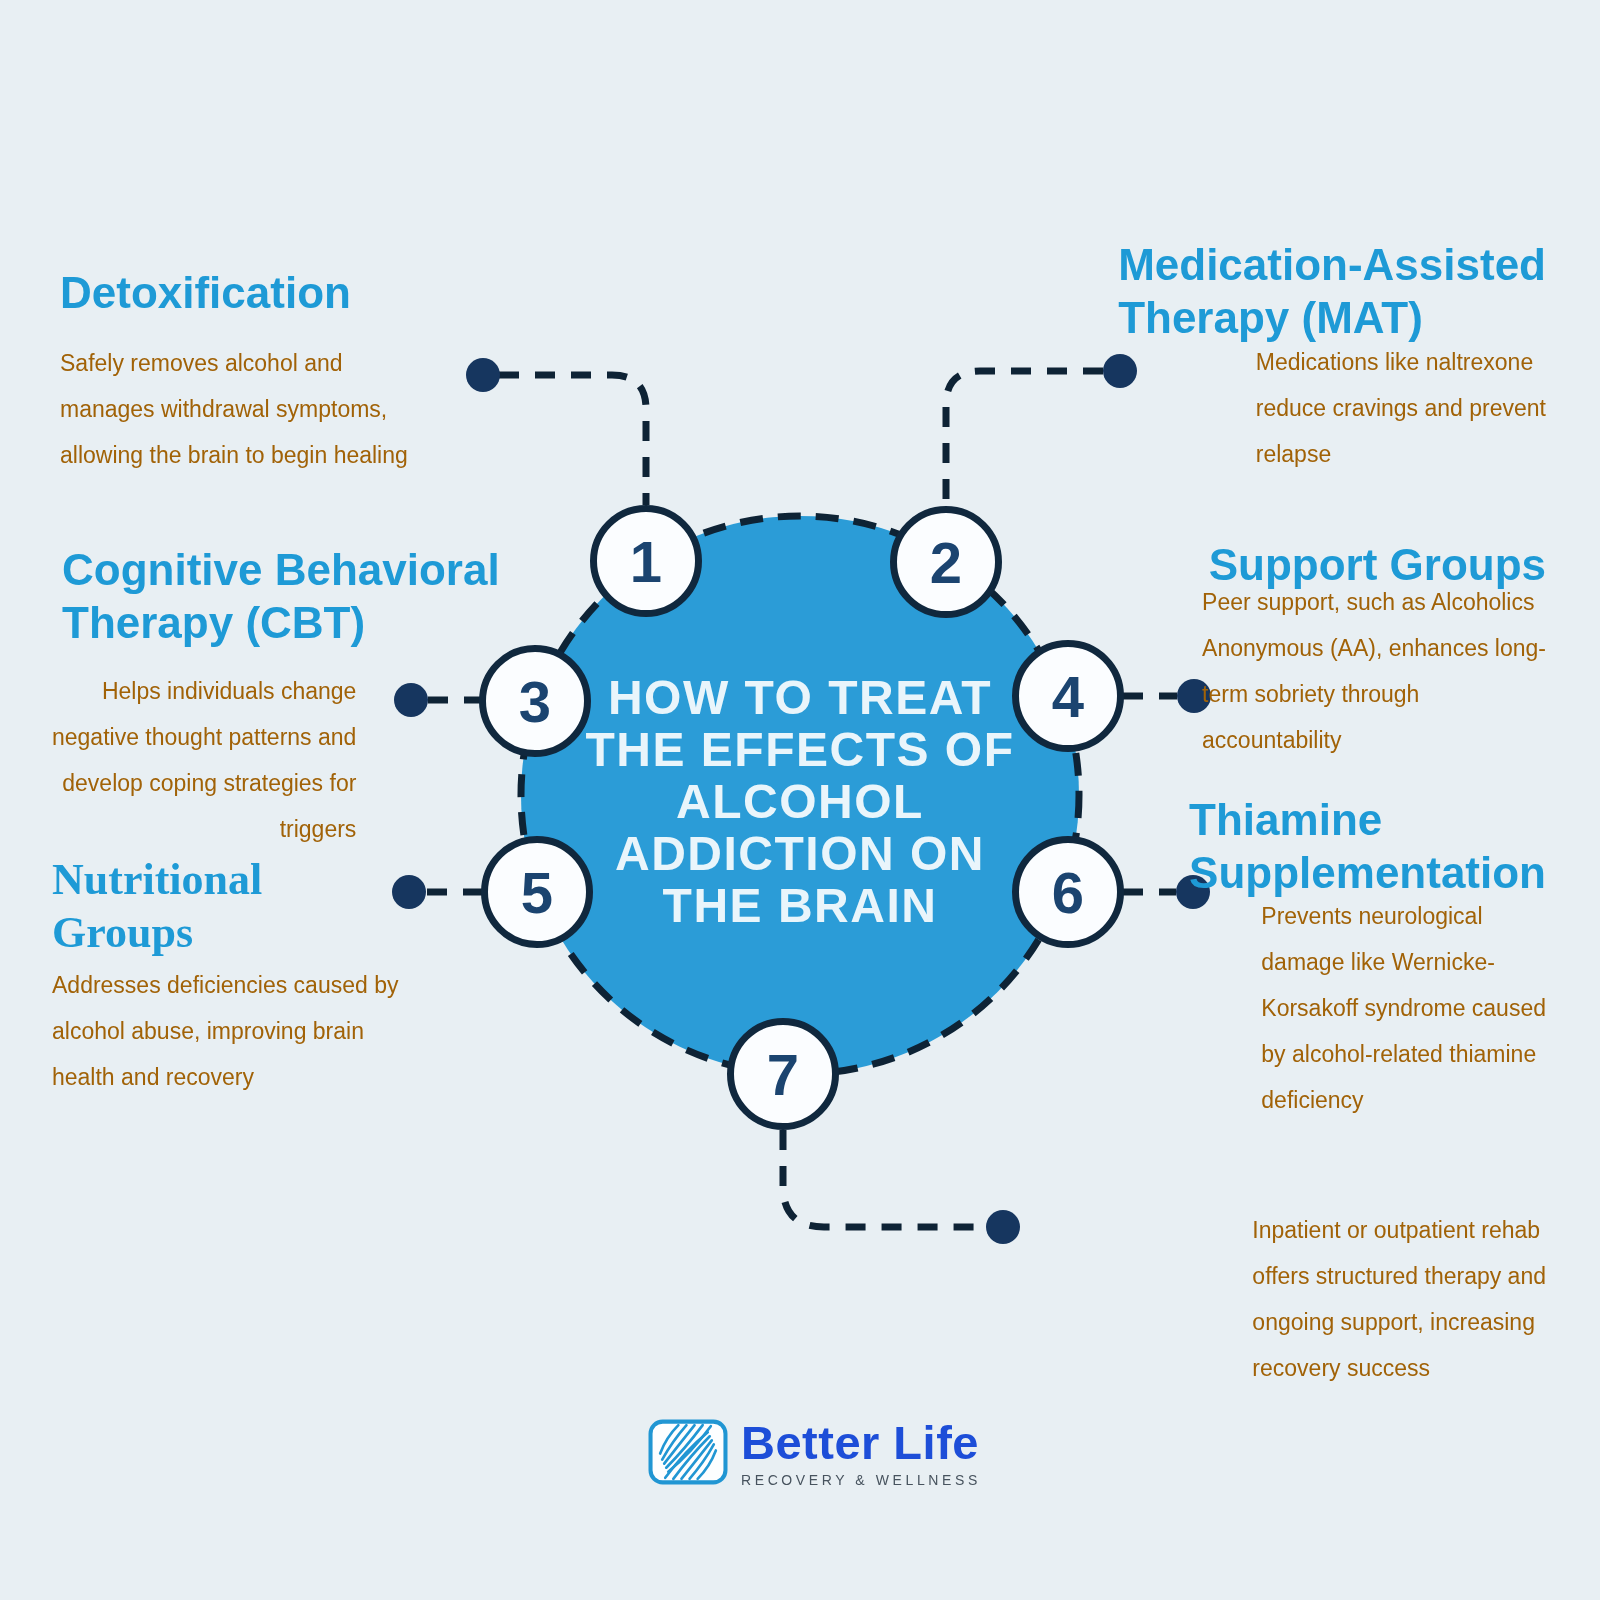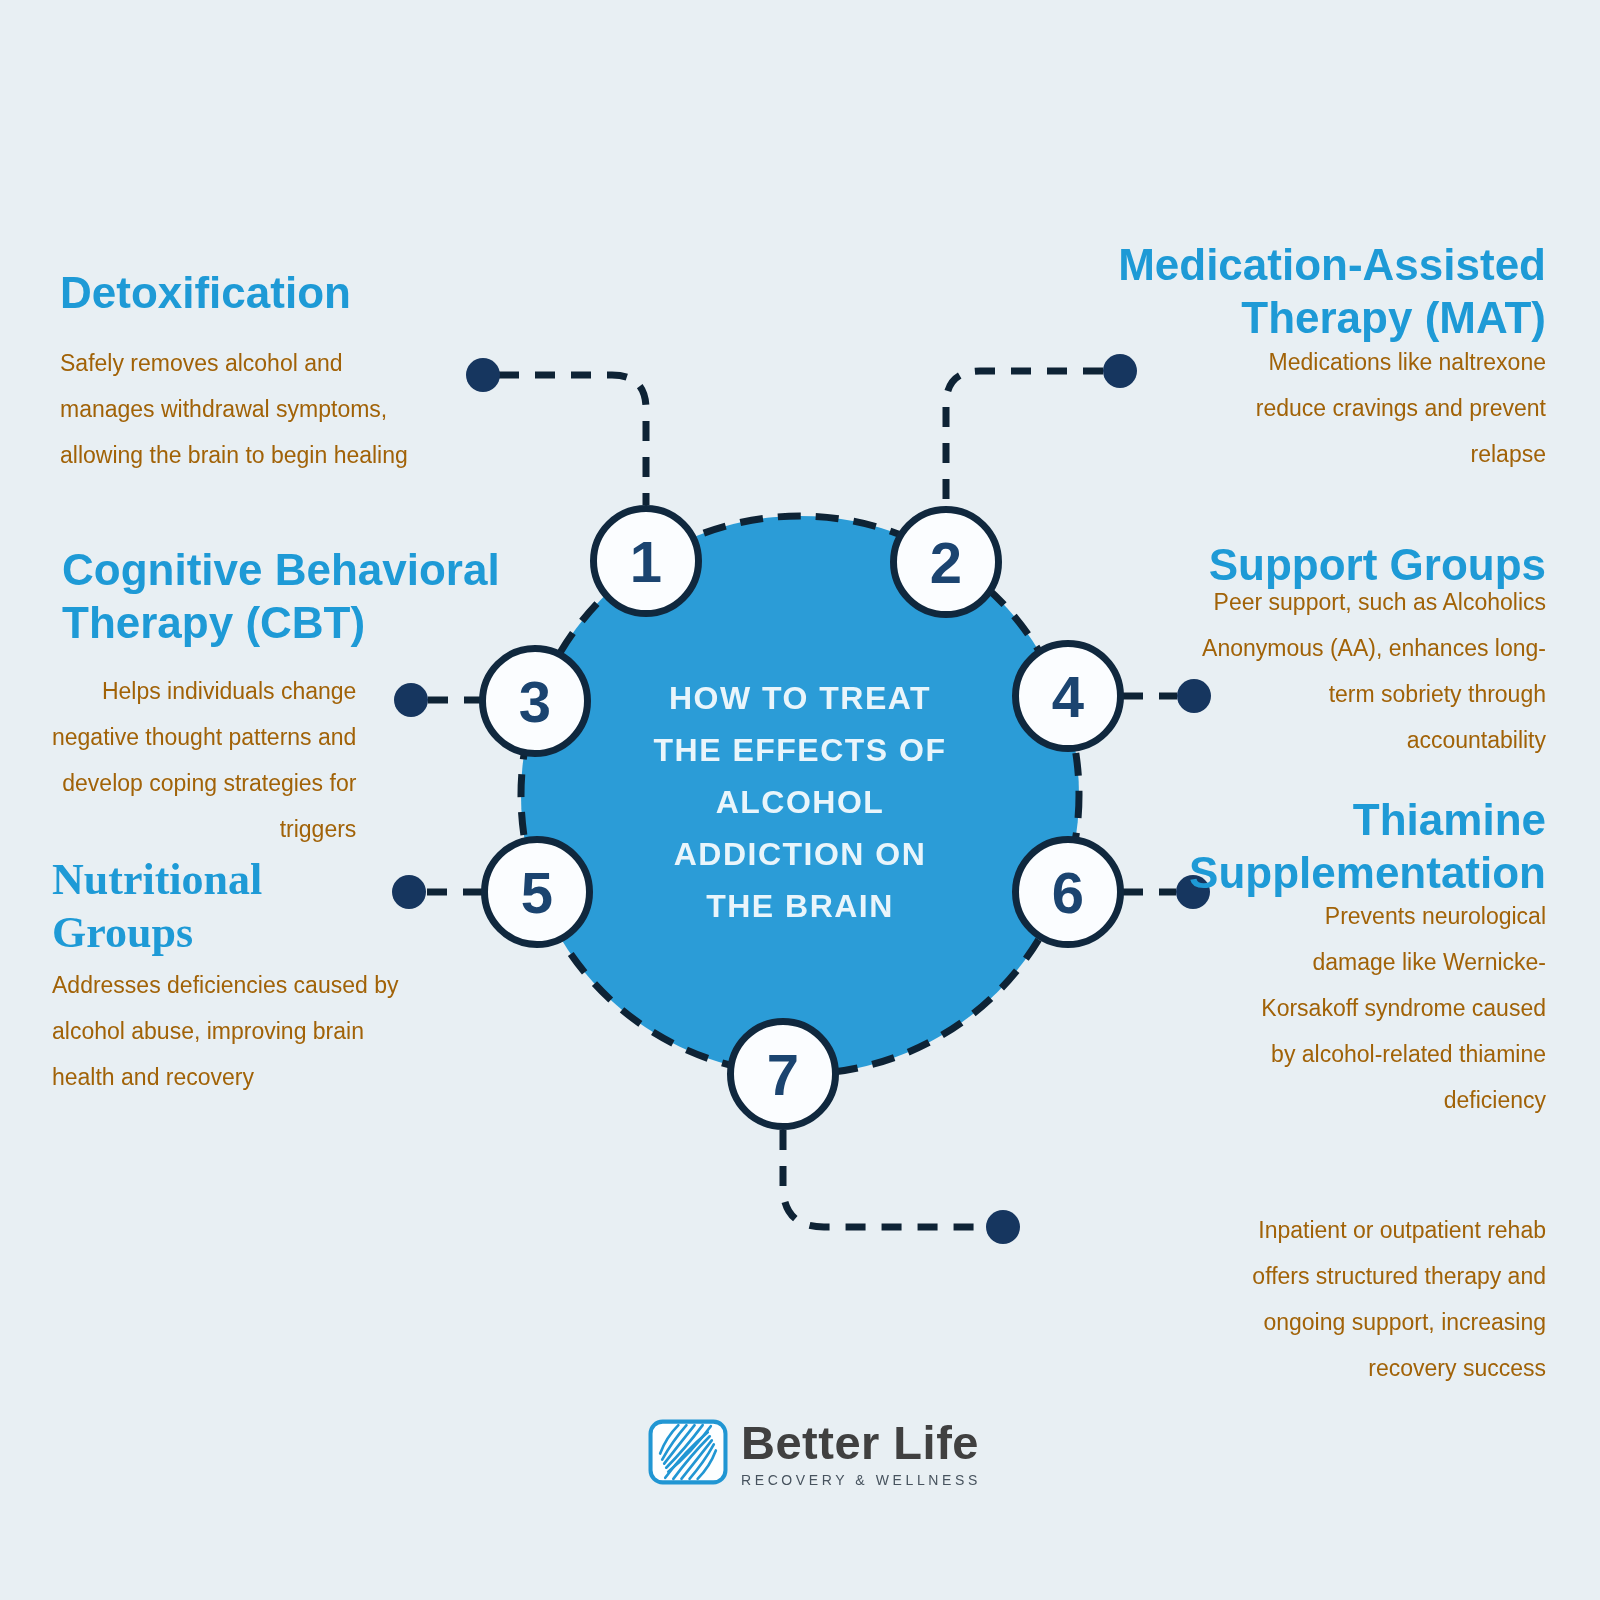--- a/index.html
+++ b/index.html
@@ -33,56 +33,56 @@
   }
   .center-title {
     position: absolute;
     left: 500px;
     top: 672px;
     width: 600px;
     text-align: center;
     z-index: 2;
     color: #E9F5FB;
     font-weight: 800;
-    font-size: 32px;
+    font-size: 48px;
     line-height: 52px;
     letter-spacing: 1.5px;
   }
   .step-title {
     position: absolute;
     z-index: 2;
     color: #1E9AD6;
     font-weight: 800;
     font-size: 44px;
     line-height: 53px;
   }
   .step-body {
     position: absolute;
     z-index: 2;
     color: #a16207;
     font-size: 23px;
     line-height: 46px;
     font-weight: 400;
   }
-  .right-al { text-align: right; }
+  .right-al { text-align: left; }
   .line { white-space: nowrap; }
   .logo {
     position: absolute;
     left: 648px;
     top: 1419px;
     display: flex;
     align-items: flex-start;
     z-index: 2;
   }
   .logo-icon { width: 80px; height: 66px; }
   .logo-text { margin-left: 13px; }
   .logo-name {
     font-size: 47px;
     font-weight: 600;
-    color: #404040;
+    color: #1d4ed8;
     line-height: 47px;
     letter-spacing: 0.5px;
   }
   .logo-tagline {
     margin-top: 6px;
     font-size: 14px;
     letter-spacing: 3.6px;
     color: #47535E;
     font-weight: 400;
   }

